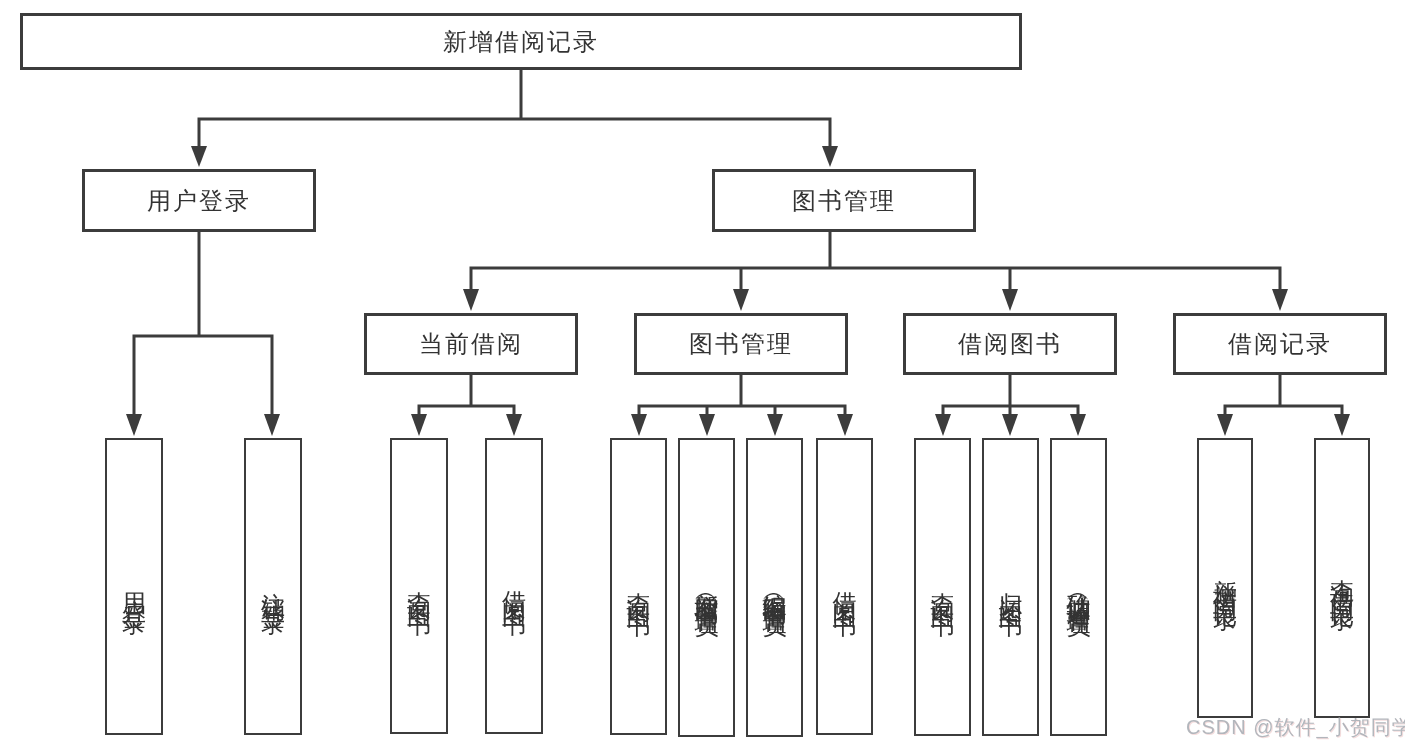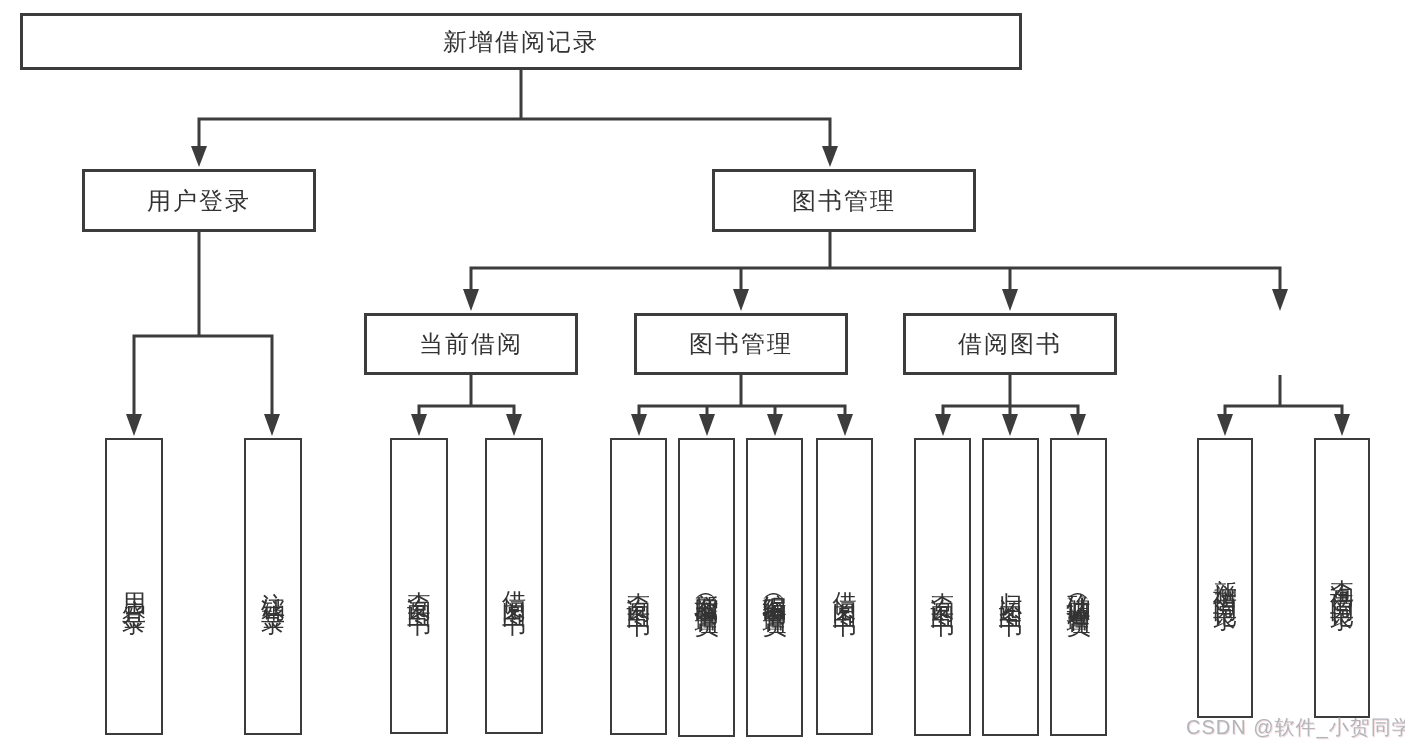--- a/index.html
+++ b/index.html
@@ -121,20 +121,23 @@
 
   <div class="box" style="left:364px;top:313px;width:214px;height:62px">
     <span>当前借阅</span>
   </div>
   <div class="box" style="left:634px;top:313px;width:214px;height:62px">
     <span>图书管理</span>
   </div>
   <div class="box" style="left:903px;top:313px;width:214px;height:62px">
     <span>借阅图书</span>
   </div>
+  <div class="box" style="left:1173px;top:313px;width:214px;height:62px">
+    <span>借阅记录</span>
+  </div>
 
   <div class="box leaf ls7" style="left:105px;top:438px;width:58px;height:297px">
     <span>用户登录</span>
   </div>
   <div class="box leaf ls7" style="left:244px;top:438px;width:58px;height:297px">
     <span>注销登录</span>
   </div>
 
   <div class="box leaf ls7" style="left:390px;top:438px;width:58px;height:296px">
     <span>查询图书</span>

